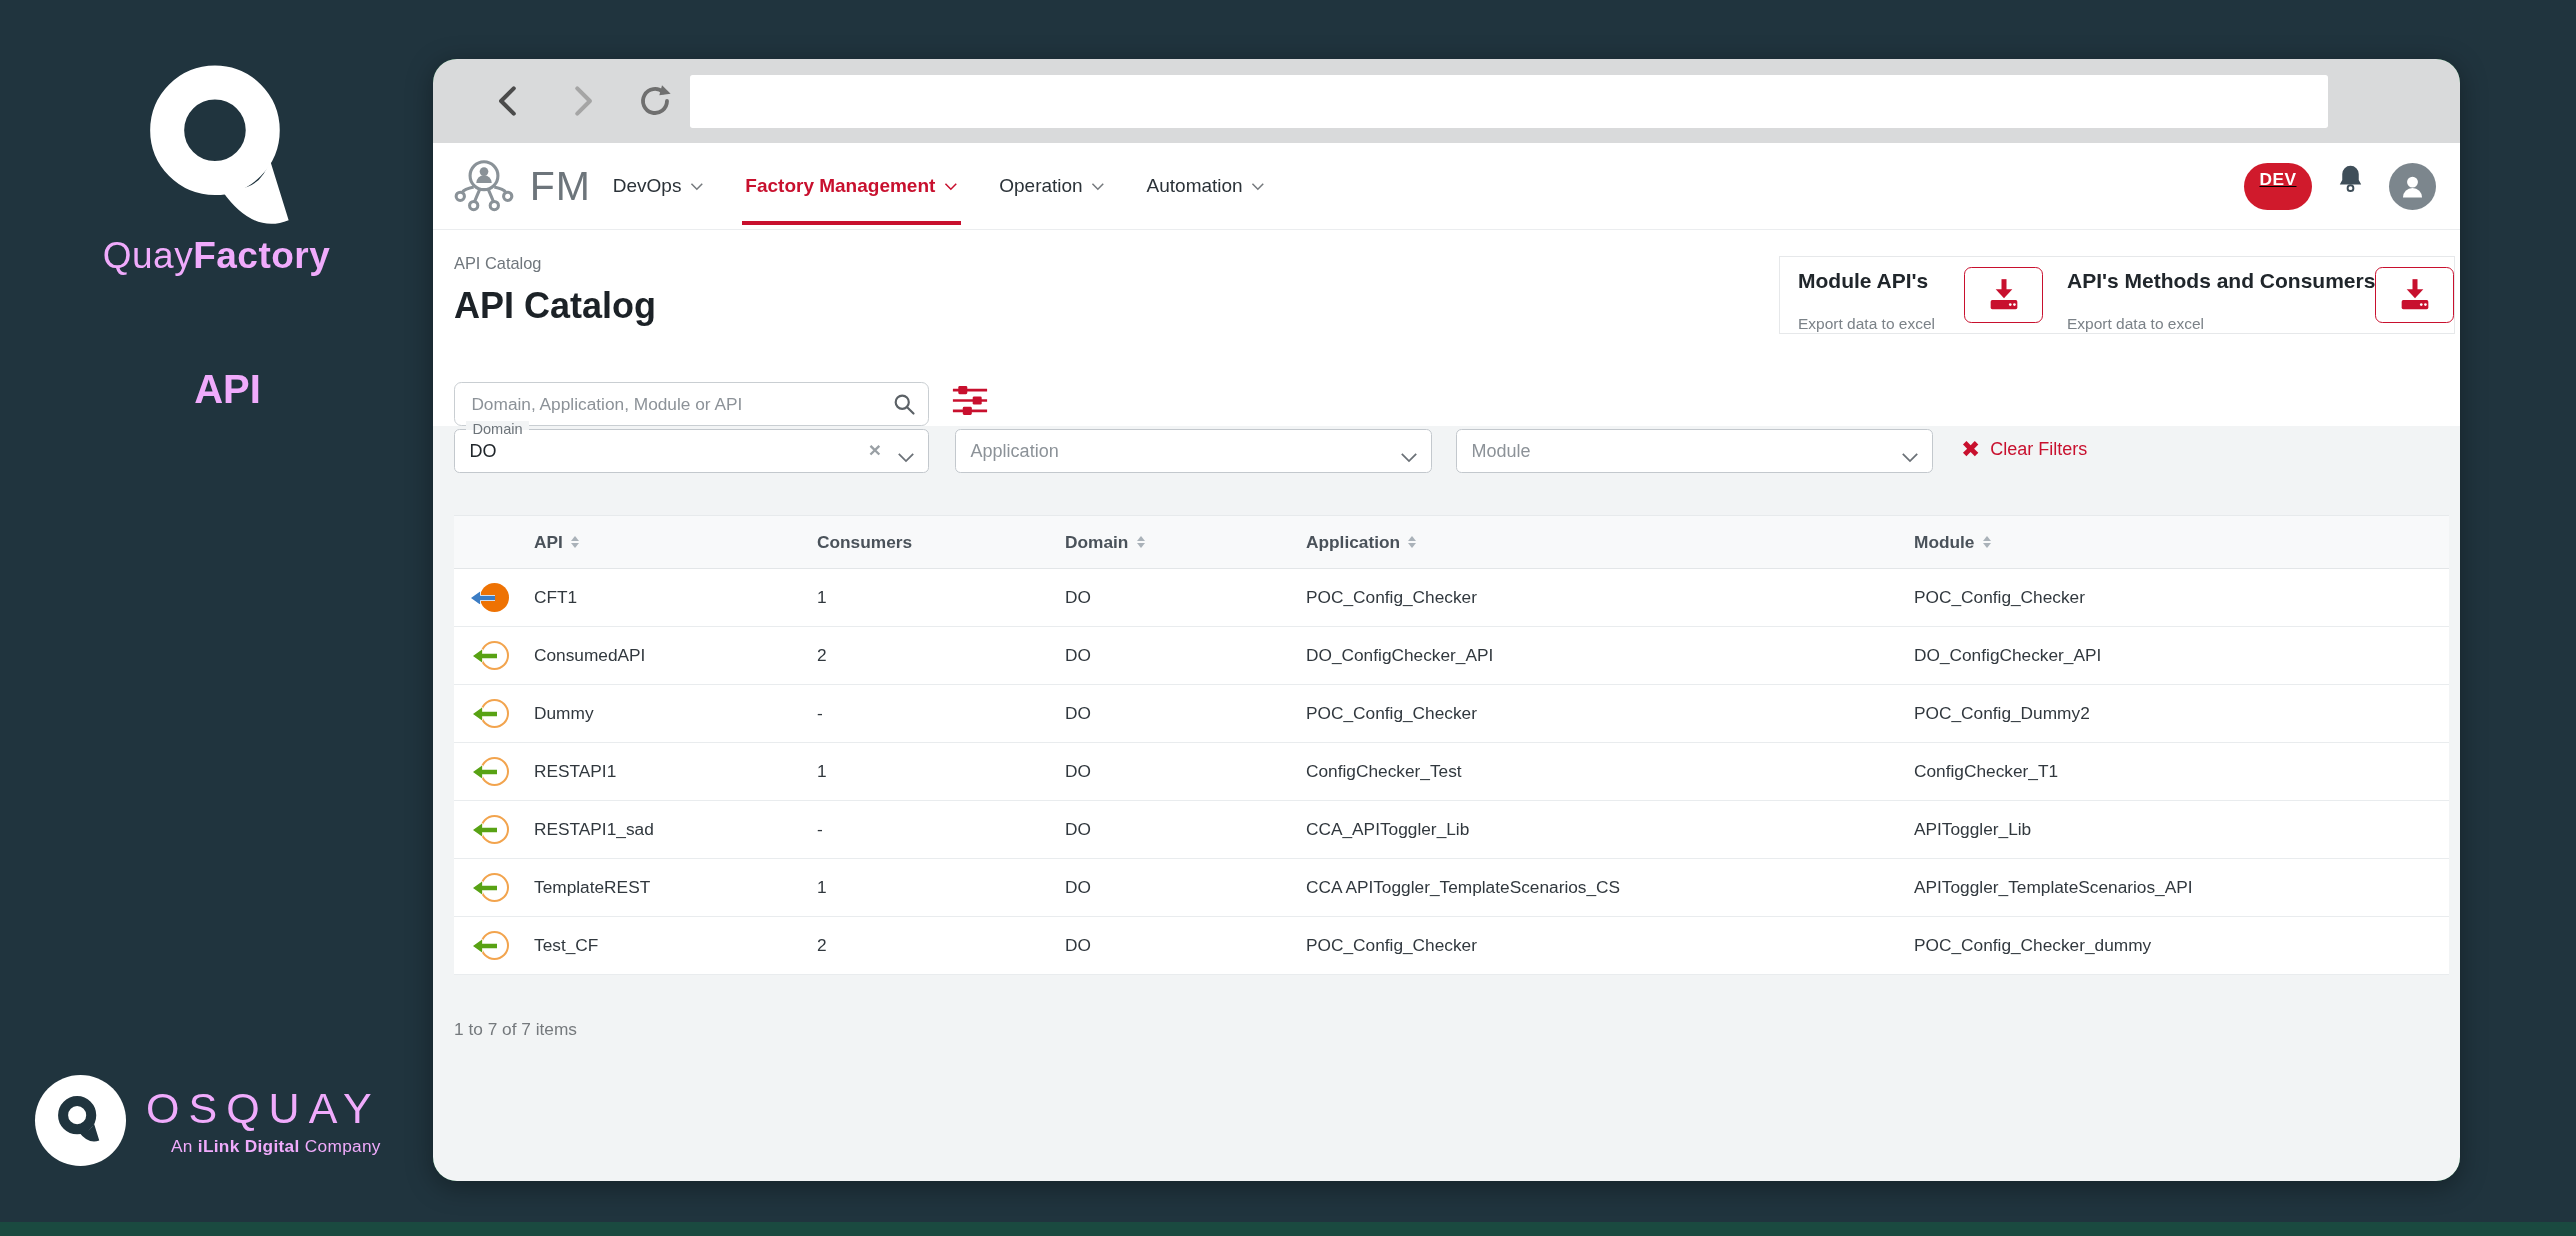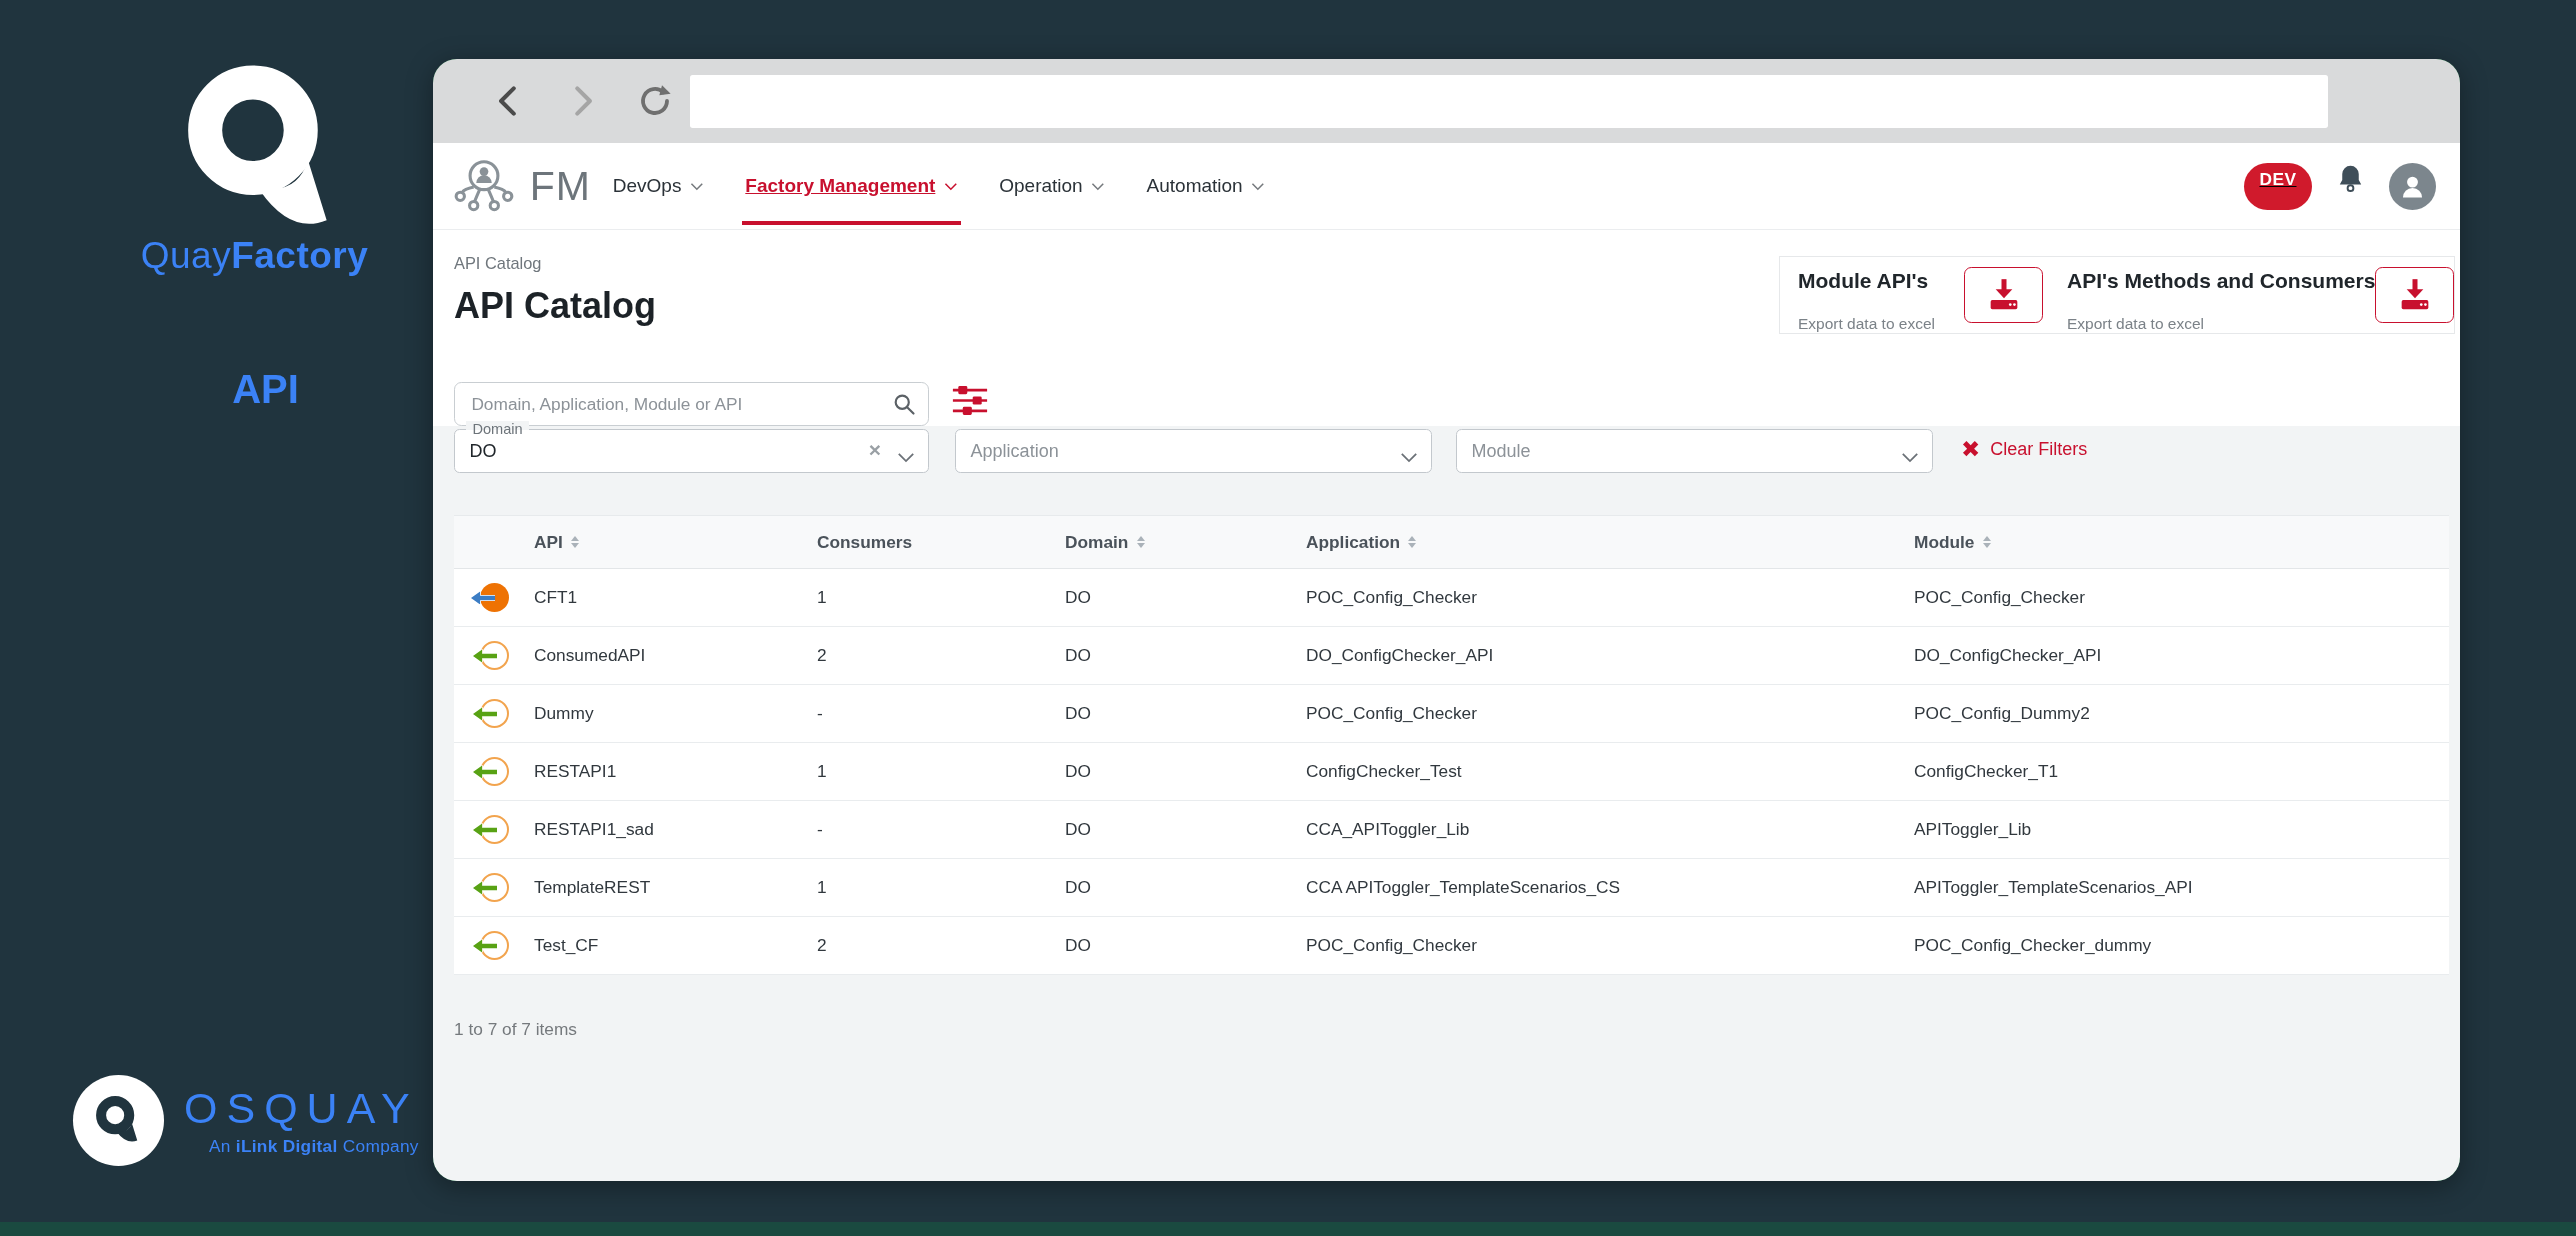--- a/index.html
+++ b/index.html
@@ -4,21 +4,21 @@
 <style>
   * { margin:0; padding:0; box-sizing:border-box; }
   html,body { width:2576px; height:1236px; }
   body {
     font-family:"Liberation Sans","DejaVu Sans",sans-serif;
     background:#20343e; position:relative; overflow:hidden;
   }
   .stage { position:absolute; inset:0; }
 
   
-  .side-brand { position:absolute; left:0; top:0; width:433px; height:100%; color:#3b82f6;margin-left:38px; }
+  .side-brand { position:absolute; left:0; top:0; width:433px; height:100%; color:#f0abfc; }
   .q-logo { position:absolute; left:138px; top:53px; }
   .brand-name { position:absolute; left:0; top:235px; width:433px; text-align:center;
     font-size:37px; font-weight:400; letter-spacing:0.5px; }
   .brand-name b { font-weight:700; }
   .side-page-label { position:absolute; left:0; top:364px; width:455px; text-align:center;
     font-size:40px; font-weight:700; line-height:1.27; }
   .footer-brand { position:absolute; left:35px; top:1075px; display:flex; align-items:center; gap:20px; }
   .footer-circle { width:91px; height:91px; border-radius:50%; background:#fff;
     display:flex; align-items:center; justify-content:center; }
   .osquay { font-size:43px; font-weight:400; letter-spacing:9px; }
@@ -35,21 +35,21 @@
     border:none; border-radius:2.7px; font-size:20px; padding:0 16.4px; color:#333; }
 
   
   .navbar { height:87px; background:#fff; border-bottom:0.9px solid #ebedef;
     display:flex; align-items:center; padding:0 24px 0 18px; position:relative; }
   .fm-logo { display:flex; align-items:center; gap:12.8px; }
   .fm-text { font-size:41px; color:#6d757b; font-weight:400; letter-spacing:0.9px; }
   .nav-links { display:flex; gap:42px; margin-left:22px; height:100%; align-items:center; }
   .nav-item { position:relative; display:flex; align-items:center; gap:8.2px; height:100%;
     font-size:19px; color:#2b3238; cursor:pointer; }
-  .nav-item.active { color:#c8102e; font-weight:700;text-decoration:underline; }
+  .nav-item.active { color:#c8102e; font-weight:700; }
   .nav-item.active .underline { position:absolute; bottom:3.6px; left:-3.6px; right:-3.6px; height:4.6px; background:#c8102e; }
   .nav-right { margin-left:auto; display:flex; gap:22px;text-decoration:underline; }
   .env-badge { background:#d01a2c; color:#fff; font-size:17.3px; font-weight:700;
     padding:6.4px 15.5px; border-radius:910px; letter-spacing:0.5px; }
   .avatar { width:47px; height:47px; border-radius:50%; background:#7c868d;
     display:flex; align-items:center; justify-content:center; cursor:pointer; }
 
   
   .content { position:relative; height:952px; background:#f2f4f5; }
   .head-band { position:absolute; top:0; left:0; width:100%; height:196px; background:#fff; }

